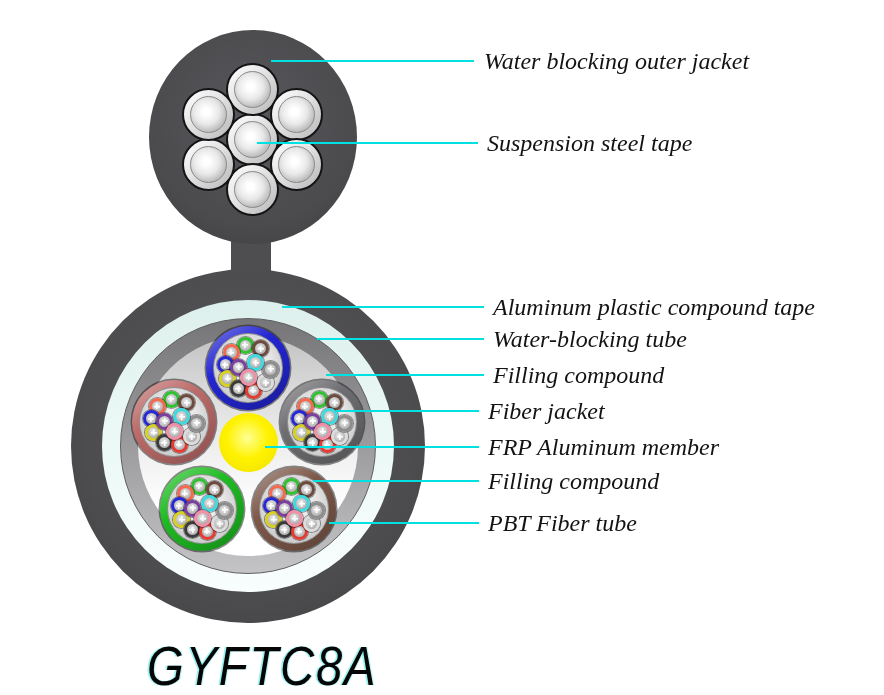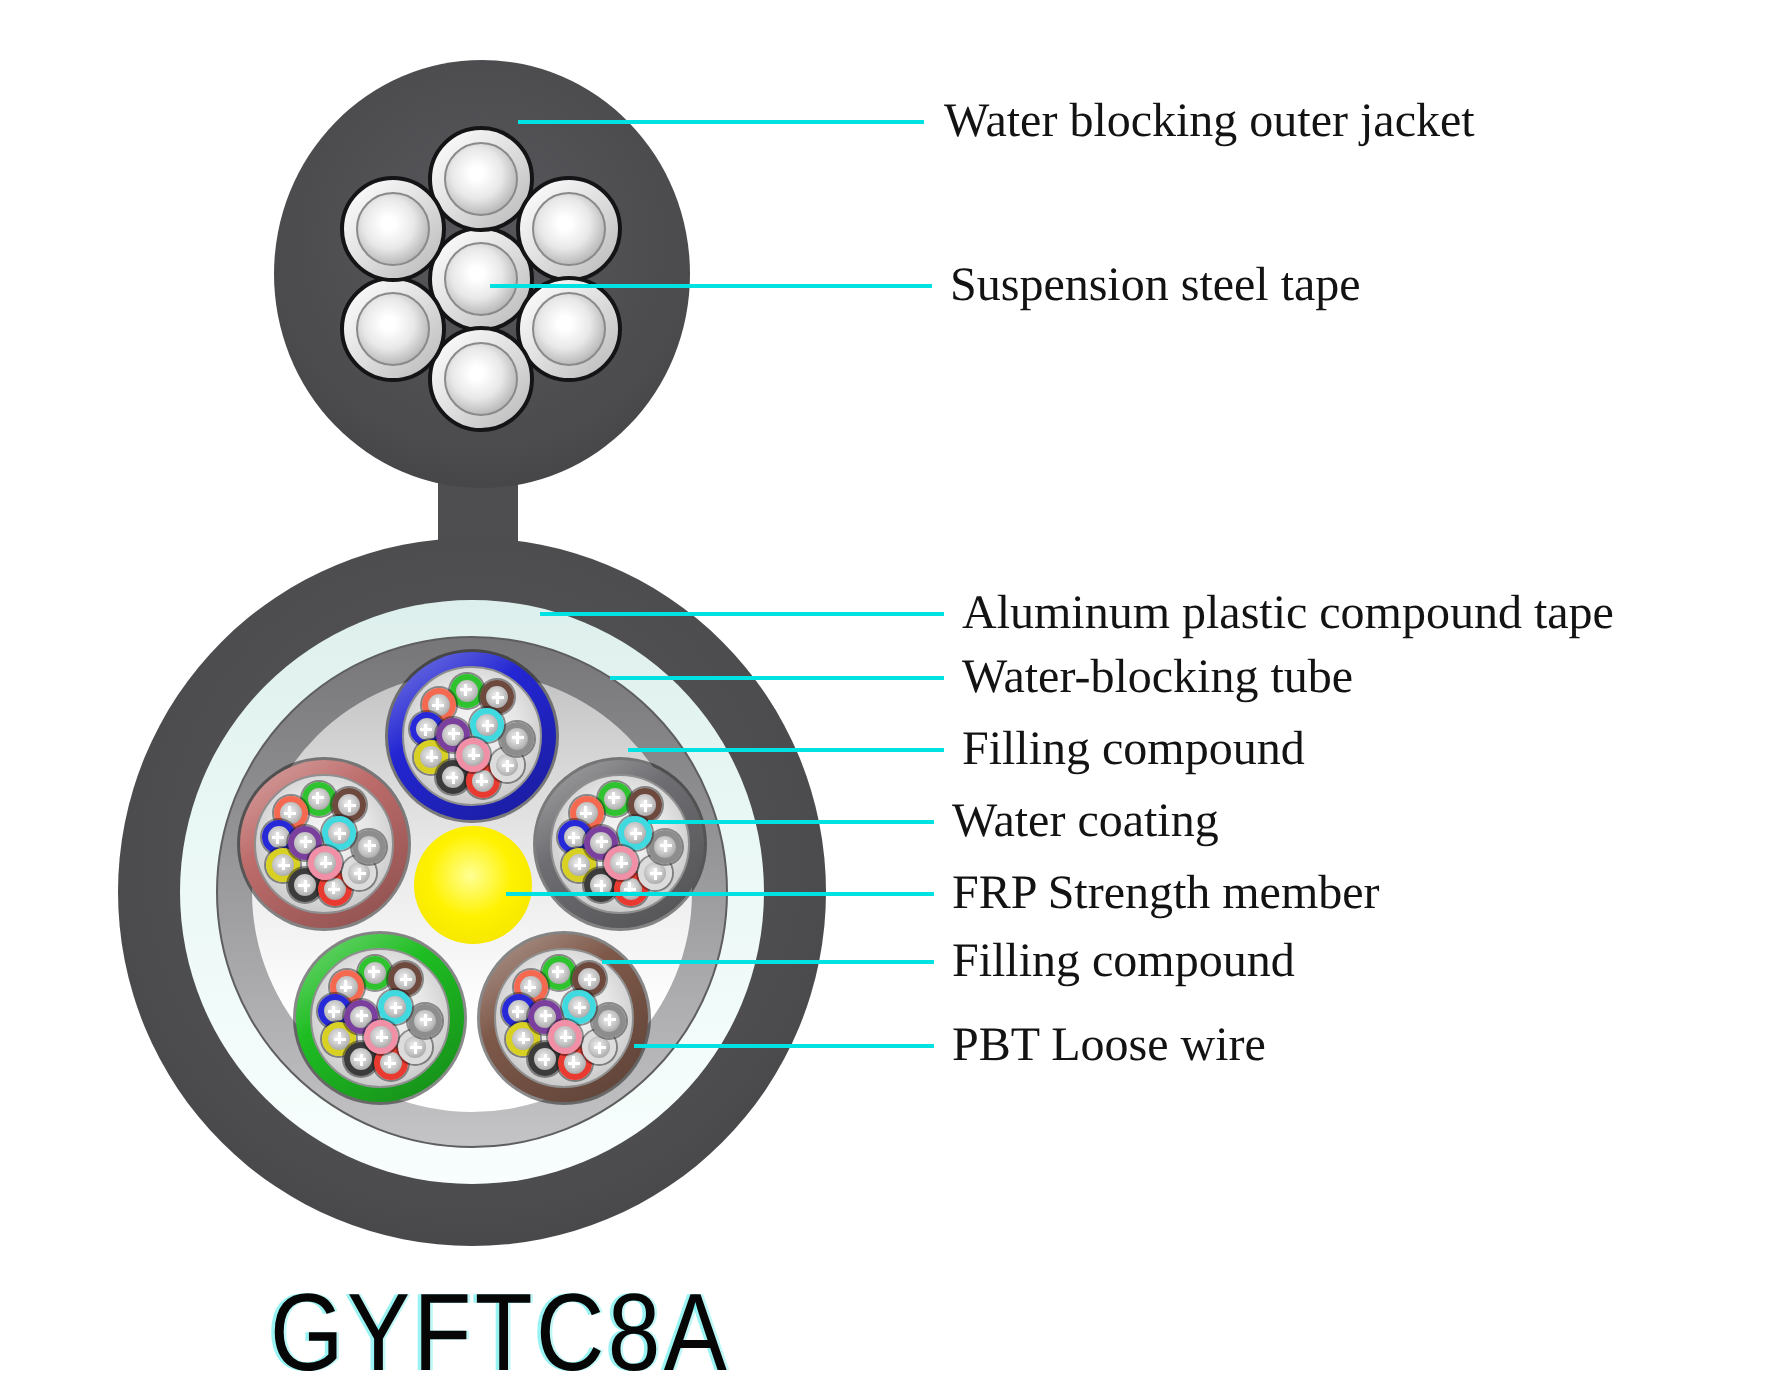--- a/index.html
+++ b/index.html
@@ -1,18 +1,18 @@
 <!DOCTYPE html>
 <html><head>
 <meta charset="utf-8">
 <style>
   html,body{margin:0;padding:0;background:#ffffff;}
   body{width:884px;height:695px;overflow:hidden;position:relative;
        font-family:"Liberation Sans","DejaVu Sans",sans-serif;}
-  #stage{position:absolute;left:4px;top:0;width:794px;height:695px;}
+  #stage{position:absolute;left:16px;top:0;width:794px;height:695px;font-style:italic;}
 
   .abs{position:absolute;}
   .circ{position:absolute;border-radius:50%;}
 
   
   #neck{position:absolute;left:215px;top:228px;width:40px;height:70px;background:#4e4e51;}
   #top-jacket{left:133px;top:30px;width:208px;height:214px;
       background:radial-gradient(circle at 50% 42%, #58585c 0%, #4b4b4e 65%, #3d3d40 100%);}
   .wire{position:absolute;border-radius:50%;width:53px;height:53px;box-sizing:border-box;
       border:2px solid #141416;
@@ -175,20 +175,20 @@
       <line x1="249" y1="447" x2="463" y2="447" stroke="#00e2e2" stroke-width="2"></line>
       <line x1="297" y1="481" x2="463" y2="481" stroke="#00e2e2" stroke-width="2"></line>
       <line x1="313" y1="523" x2="463" y2="523" stroke="#00e2e2" stroke-width="2"></line>
     </svg>
   <div id="labels">
       <div class="label" style="left: 468px; top: 45px;">Water blocking outer jacket</div>
       <div class="label" style="left: 471px; top: 127px;">Suspension steel tape</div>
       <div class="label" style="left: 477px; top: 291px;">Aluminum plastic compound tape</div>
       <div class="label" style="left: 477px; top: 323px;">Water-blocking tube</div>
       <div class="label" style="left: 477px; top: 359px;">Filling compound</div>
-      <div class="label" style="left: 472px; top: 395px;">Water coating</div>
-      <div class="label" style="left: 472px; top: 431px;">FRP Strength member</div>
+      <div class="label" style="left: 472px; top: 395px;">Fiber jacket</div>
+      <div class="label" style="left: 472px; top: 431px;">FRP Aluminum member</div>
       <div class="label" style="left: 472px; top: 465px;">Filling compound</div>
-      <div class="label" style="left: 472px; top: 507px;">PBT Loose wire</div>
+      <div class="label" style="left: 472px; top: 507px;">PBT Fiber tube</div>
     </div>
 
   <div id="model">GYFTC8A</div>
 </div>
 
 </body></html>

